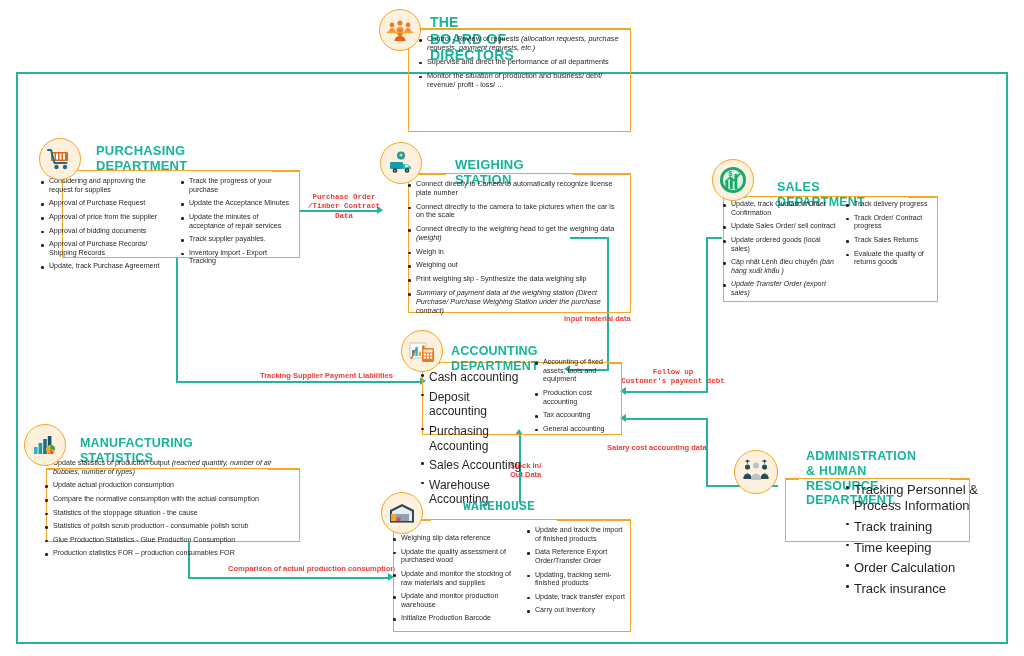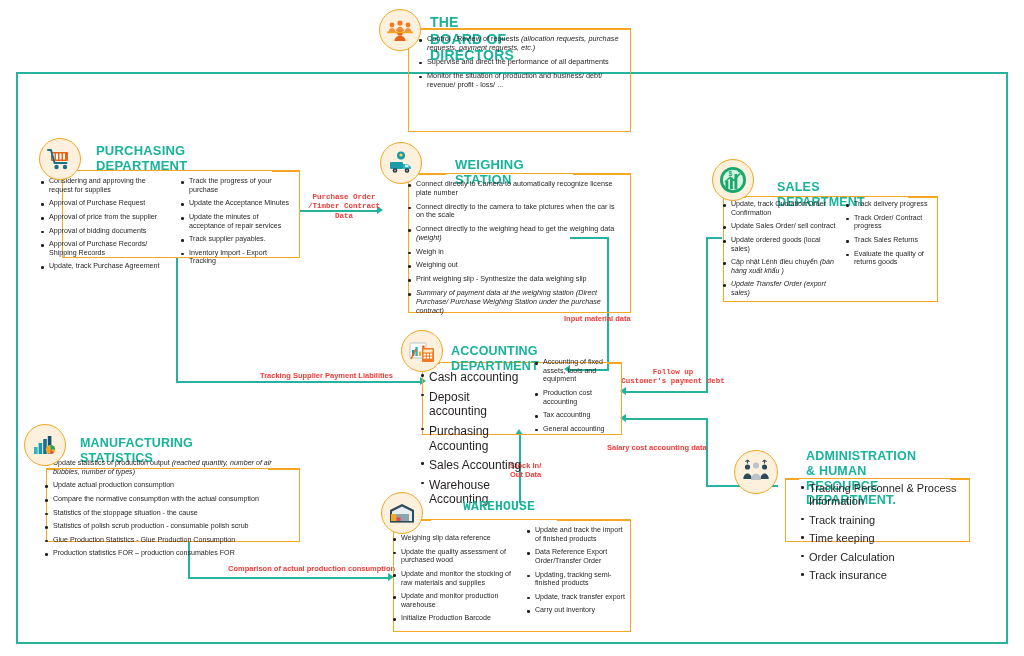--- a/index.html
+++ b/index.html
@@ -309,21 +309,21 @@
           <path d="M18.3 20c0-3 1.9-5.4 4.2-5.4S26.7 17 26.7 20z" fill="#2b4a5a"></path>
         <circle cx="14" cy="6.5" r="3" fill="#b9c3c9"></circle>
           <path d="M9 21c0-3.6 2.2-6.4 5-6.4s5 2.8 5 6.4z" fill="#b9c3c9"></path>
         <path d="M5.5 4.6V1.2M3.4 2.6l2.1-1.4 2.1 1.4" stroke="#2b4a5a" stroke-width="1.1" fill="none"></path>
         <path d="M22.5 4.6V1.2M20.4 2.6l2.1-1.4 2.1 1.4" stroke="#2b4a5a" stroke-width="1.1" fill="none"></path>
       </svg>
     </div>
     <div class="dept-title" style="left:806px;top:449px;font-size:12.5px;">ADMINISTRATION &amp; HUMAN
 RESOURCE DEPARTMENT.</div>
     <div class="title-rule" style="left:950px;top:478px;width:20px;"></div>
-    <ul class="items" style="left:800px;top:482px;width:166px;font-size:11px;">
+    <ul class="items" style="left:845px;top:482px;width:166px;font-size:13px;">
       <li>Tracking Personnel &amp; Process Information</li>
       <li>Track training</li>
       <li>Time keeping</li>
       <li>Order Calculation</li>
       <li>Track  insurance</li>
     </ul>
   </div>
 
 </div>
 

